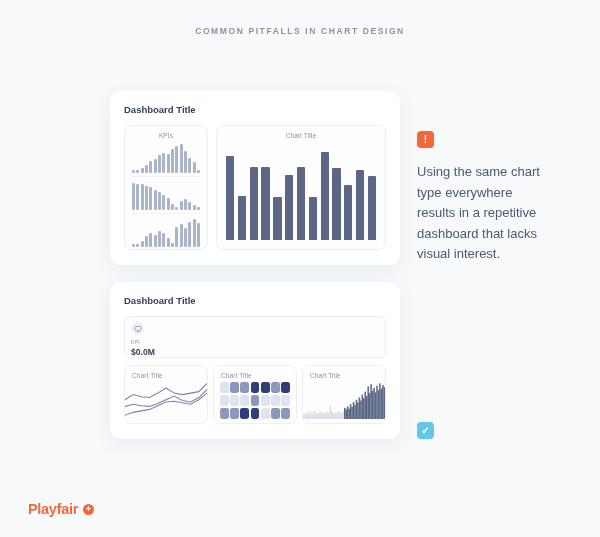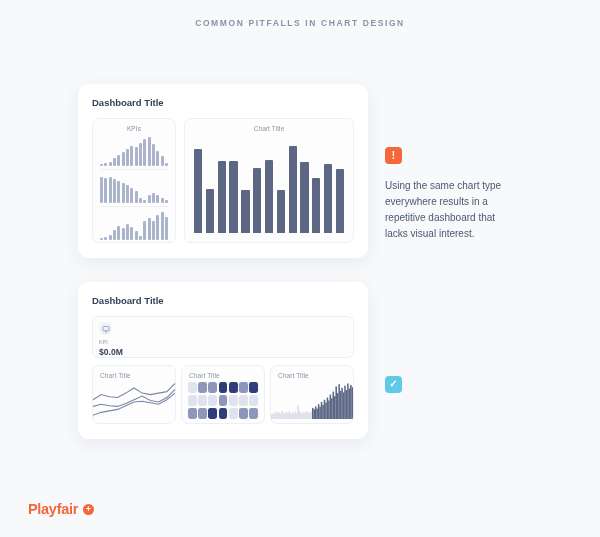--- a/index.html
+++ b/index.html
@@ -9,38 +9,38 @@
   body {
     width: 600px;
     height: 537px;
     background: #f7f9fb;
     font-family: "Liberation Sans", sans-serif;
     overflow: hidden;
     position: relative;
   }
 
   
-  .header { padding-top: 18px; text-align: center; }
+  .header { padding-top: 26px; text-align: center; }
   .eyebrow {
     font-size: 8.5px;
     font-weight: bold;
     letter-spacing: 1.6px;
     color: #8b93a7;
     text-transform: uppercase;
   }
   .headline {
     margin-top: 9px;
     font-size: 17.5px;
     font-weight: bold;
     color: #2b3a4a;
     letter-spacing: -0.2px;
   }
 
   
-  .section { position: absolute; display: flex; align-items: center; }
+  .section { position: absolute; display: flex; align-items: flex-end; margin-left: 32px; }
   .section-1 { top: 84px; left: 78px; }
   .section-2 { top: 282px; left: 78px; }
 
   .dash-card {
     width: 290px;
     background: #ffffff;
     border-radius: 11px;
     box-shadow: 0 5px 18px rgba(40,60,90,0.07);
     padding: 13px 14px 15px 14px;
     box-sizing: border-box;
@@ -103,21 +103,21 @@
     display: flex; align-items: center; justify-content: center;
     color: #ffffff;
     font-size: 10px;
     font-weight: bold;
     line-height: 1;
   }
   .badge-warn { background: #f4673a; }
   .badge-ok { background: #61c9e8; }
   .callout-text {
     margin-top: 14px;
-    font-size: 10px;
+    font-size: 13px;
     line-height: 1.58;
     color: #4a5a70;
   }
 
   
   .kpi-row { display: flex; gap: 5px; margin-bottom: 7px; }
   .kpi-card {
     flex: 1;
     height: 42px;
     background: #fdfdfe;

